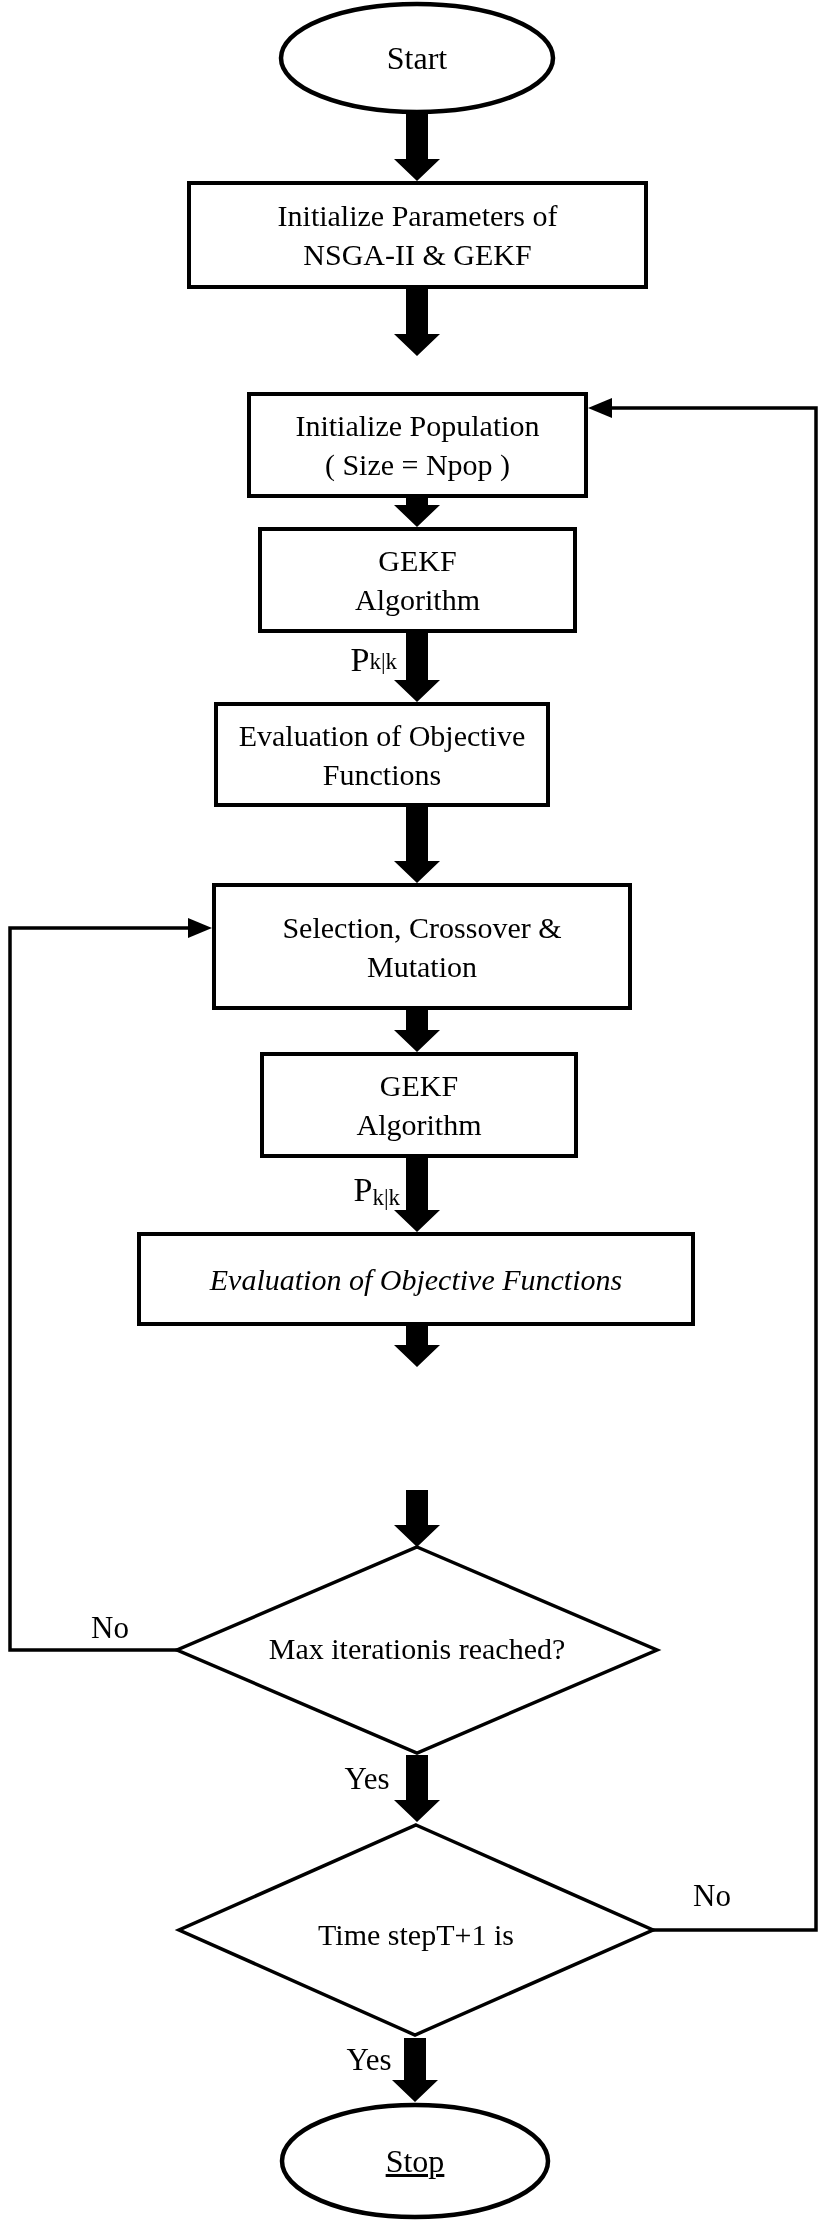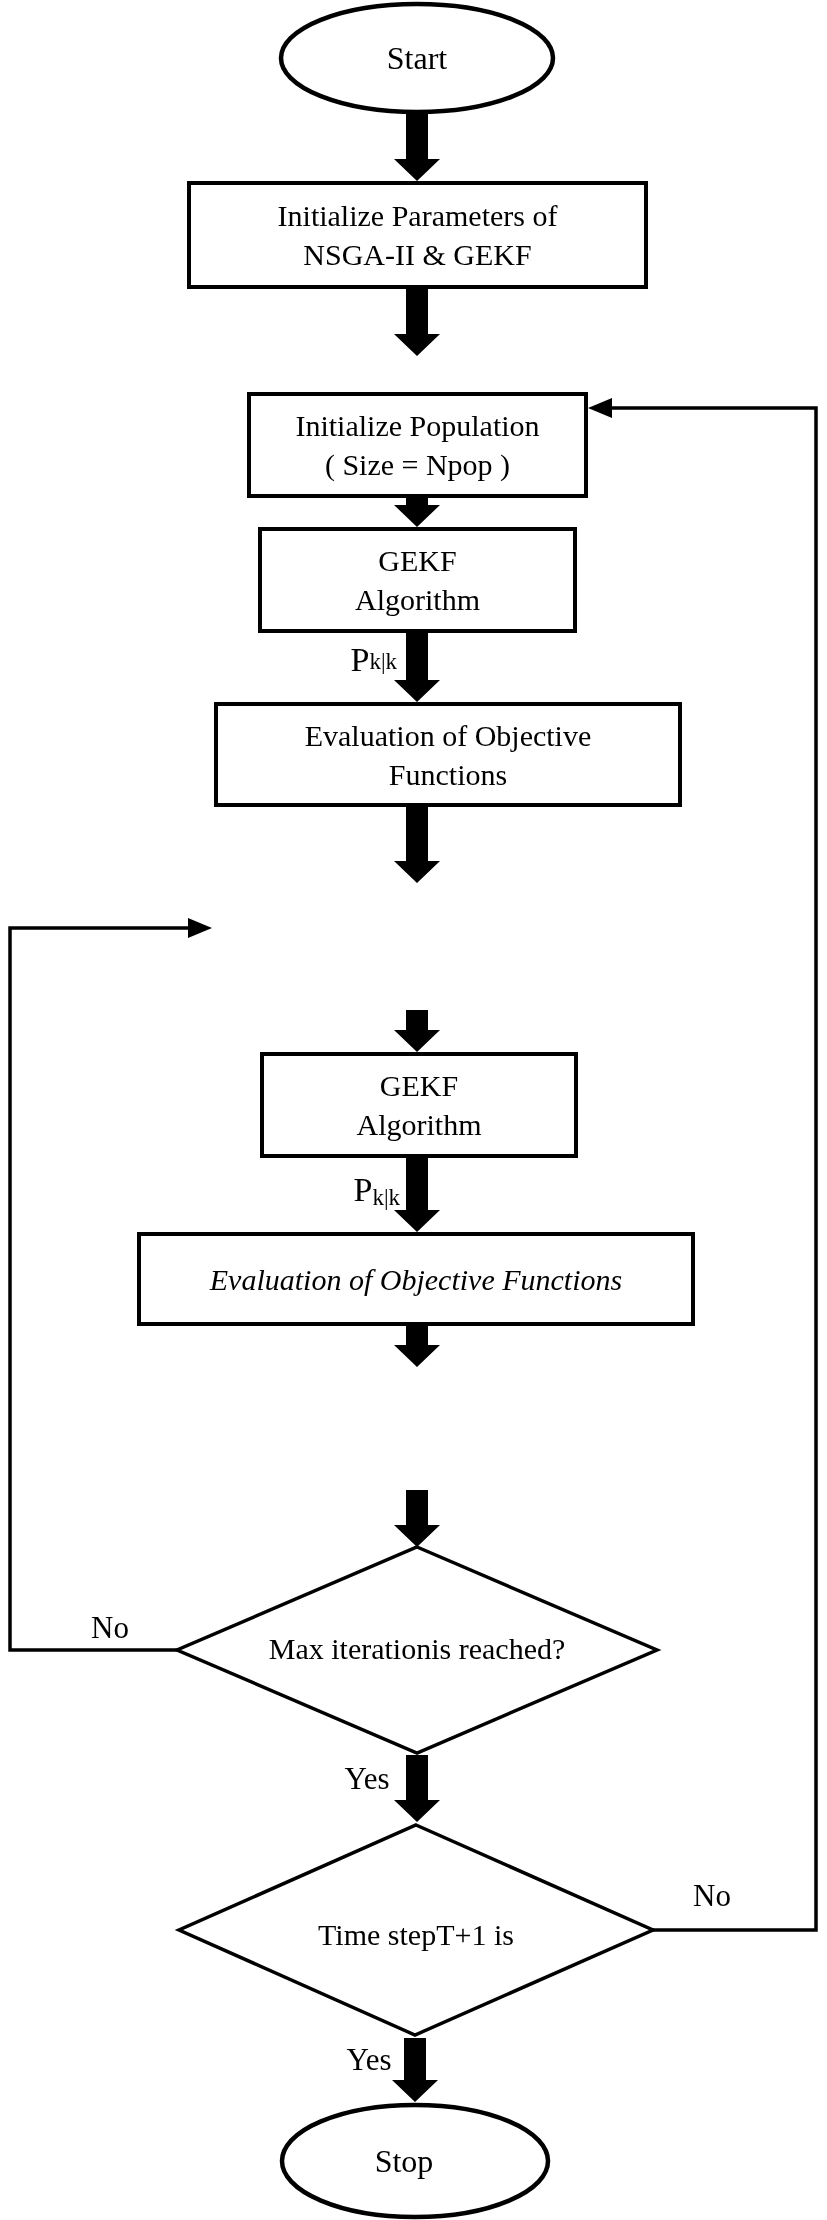--- a/index.html
+++ b/index.html
@@ -79,44 +79,48 @@
     <ellipse cx="417" cy="58" rx="136" ry="54" fill="#ffffff" stroke="#000000" stroke-width="4.5"></ellipse>
     <ellipse cx="415" cy="2161" rx="133" ry="56" fill="#ffffff" stroke="#000000" stroke-width="4.5"></ellipse>
 
     <polygon points="417,1547 657,1650 417,1753 177,1650" fill="#ffffff" stroke="#000000" stroke-width="3.5"></polygon>
     <polygon points="416,1825 653,1930 415,2035 179,1930" fill="#ffffff" stroke="#000000" stroke-width="3.5"></polygon>
   </svg>
 
   <div class="float-label terminal-label" style="left:297px; top:33px; width:240px; height:50px;text-align:center;">
     <span>Start</span>
   </div>
-  <div class="float-label terminal-label" style="left:284px; top:2136px; width:240px; height:50px;">
+  <div class="float-label terminal-label" style="left:295px; top:2136px; width:240px; height:50px;text-decoration:underline;">
     <span>Stop</span>
   </div>
 
   <div class="node" style="left:187px; top:181px; width:461px; height:108px;">
     <span>Initialize Parameters of</span>
     <span>NSGA-II &amp; GEKF</span>
   </div>
 
   <div class="node" style="left:247px; top:356px; width:341px; height:106px;margin-top:36px;">
     <span>Initialize Population</span>
     <span>( Size = Npop )</span>
   </div>
 
   <div class="node" style="left:258px; top:527px; width:319px; height:106px;">
     <span>GEKF</span>
     <span>Algorithm</span>
   </div>
 
-  <div class="node" style="left:214px; top:702px; width:468px; height:105px;">
+  <div class="node" style="left:214px; top:702px; width:336px; height:105px;">
     <span>Evaluation of Objective</span>
     <span>Functions</span>
   </div>
 
+  <div class="node" style="left:212px; top:883px; width:420px; height:127px;">
+    <span>Selection, Crossover &amp;</span>
+    <span>Mutation</span>
+  </div>
 
   <div class="node" style="left:260px; top:1052px; width:318px; height:106px;">
     <span>GEKF</span>
     <span>Algorithm</span>
   </div>
 
   <div class="node" style="left:137px; top:1232px; width:558px; height:94px;font-style:italic;">
     <span>Evaluation of Objective Functions</span>
   </div>
 

